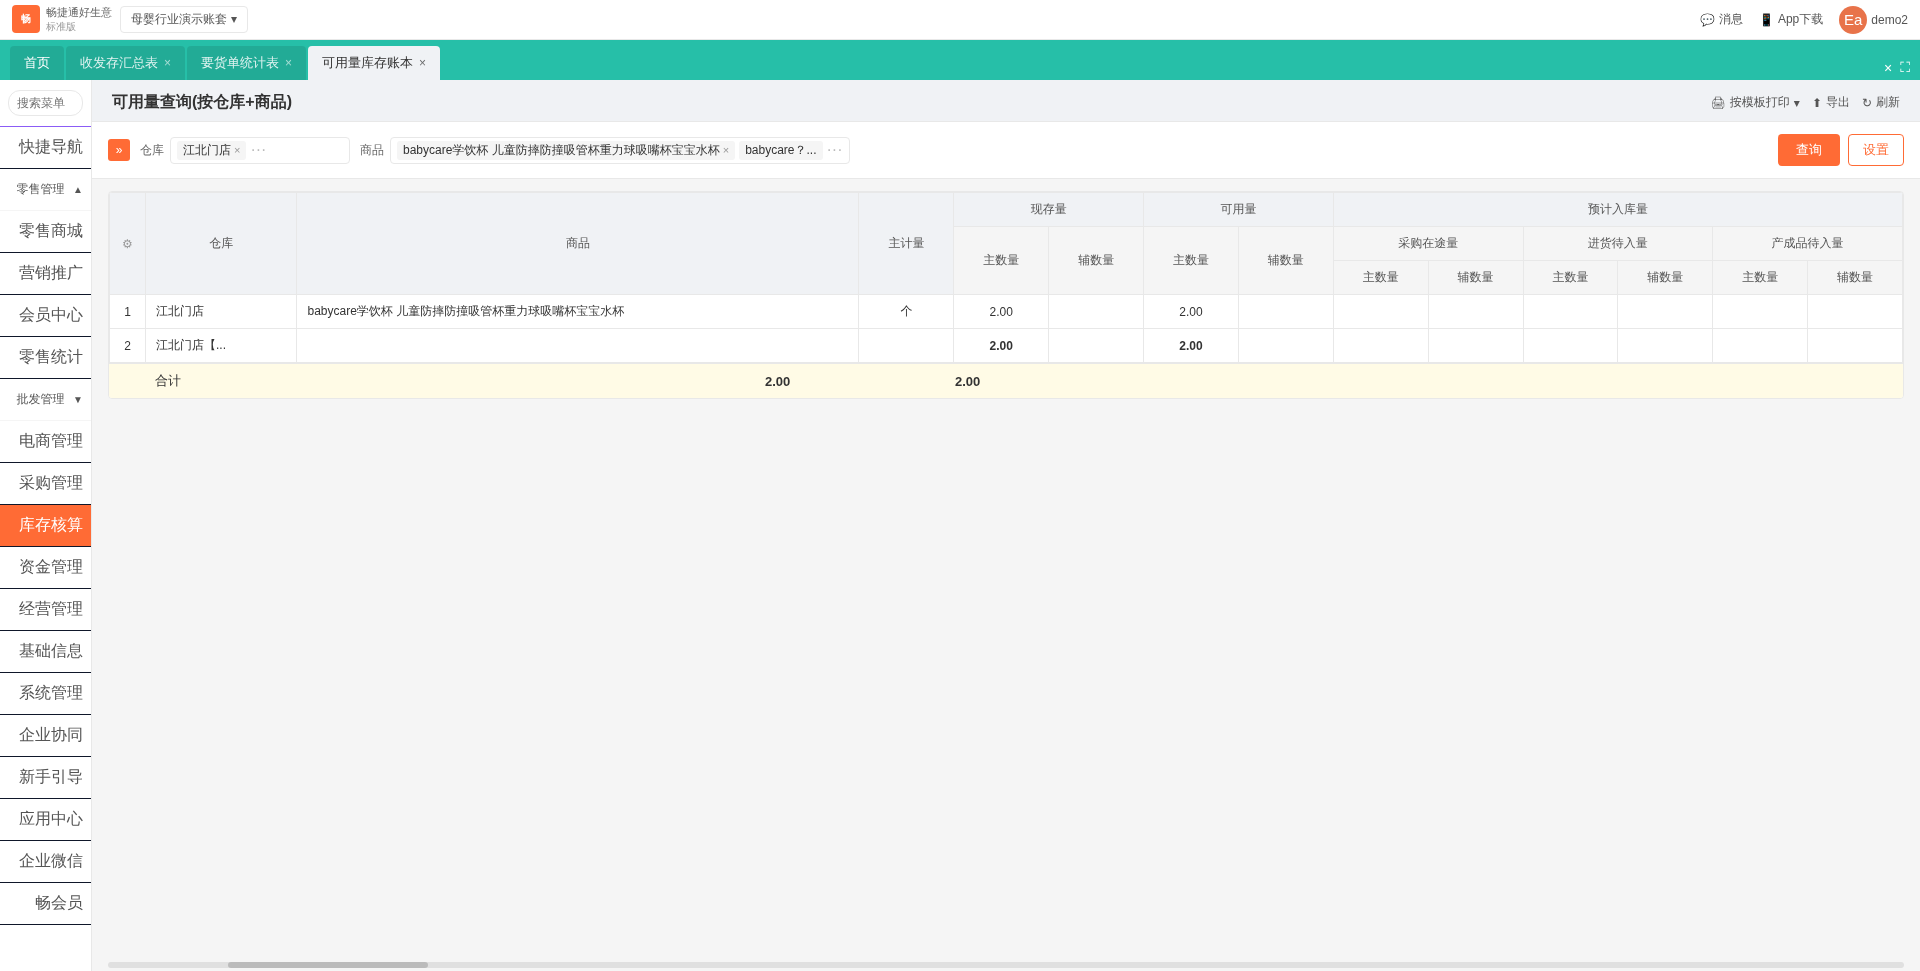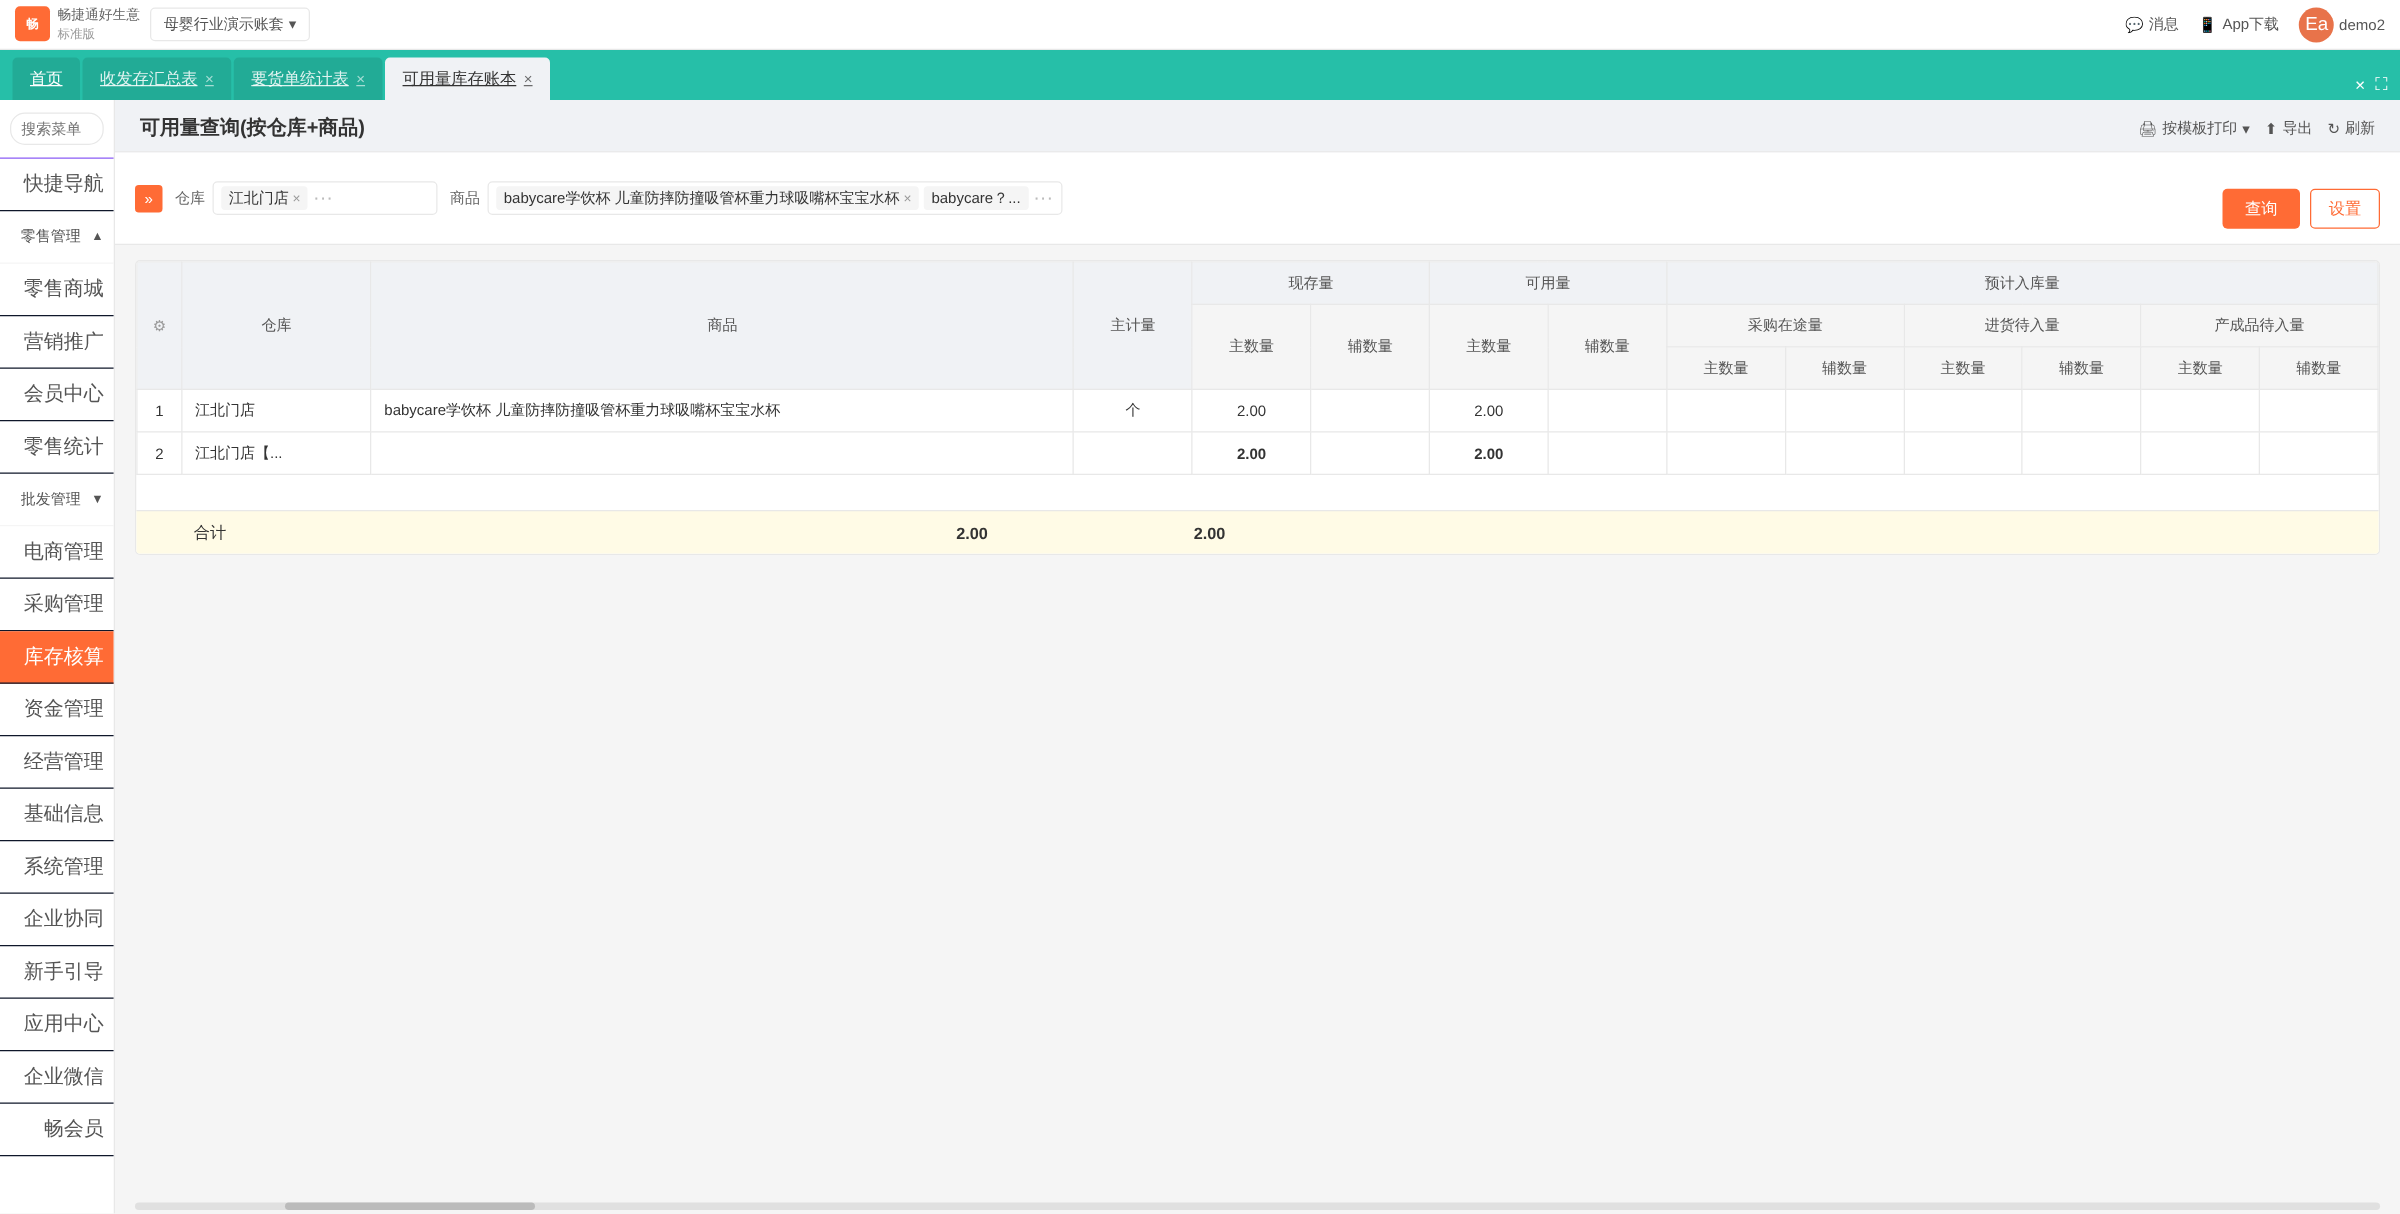--- a/index.html
+++ b/index.html
@@ -44,21 +44,20 @@
       height: 32px;
       padding: 17px 14px;
       display: flex;
       align-items: center;
       gap: 6px;
       cursor: pointer;
       border-radius: 4px 4px 0 0;
       font-size: 13px;
       color: rgba(255,255,255,0.85);
       background: rgba(0,0,0,0.1);
-      text-decoration: underline;
     }
     .tab.active {
       background: #f0f2f5;
       color: #333;
     }
     .tab .close-x { font-size: 12px; opacity: 0.7; }
     .tab.home { color: white; }
     .tab-spacer { flex: 1; }
     .tab-controls { display: flex; align-items: center; gap: 8px; color: white; padding-bottom: 4px; }
 
@@ -146,21 +145,21 @@
       border: 1px solid #e8e8e8; border-radius: 4px; padding: 3px 6px;
       min-width: 180px; background: #fff;
     }
     .filter-tag {
       display: flex; align-items: center; gap: 3px;
       background: #f5f5f5; border-radius: 3px; padding: 1px 6px;
       font-size: 12px; color: #333;
     }
     .filter-tag .remove { cursor: pointer; color: #999; font-size: 11px; }
     .filter-dots { color: #bbb; font-size: 16px; cursor: pointer; }
-    .action-btns { margin-left: auto; display: flex; gap: 8px; margin-top: 17px; }
+    .action-btns { margin-left: auto; display: flex; gap: 8px; }
     .btn-query {
       background: #ff6b35; color: white; border: none; border-radius: 4px;
       padding: 6px 18px; cursor: pointer; font-size: 13px;
     }
     .btn-settings {
       background: #fff; color: #ff6b35; border: 1px solid #ff6b35; border-radius: 4px;
       padding: 6px 14px; cursor: pointer; font-size: 13px;
     }
 
     
@@ -427,21 +426,21 @@
               <td></td>
               <td></td>
               <td></td>
               <td></td>
               <td></td>
               <td></td>
             </tr>
           </tbody>
         </table>
 
-        <div style="background:#fffbe6; border-top:1px solid #e8e8e8; display:flex; align-items:center; padding:8px 0;margin-top:28px;">
+        <div style="background:#fffbe6; border-top:1px solid #e8e8e8; display:flex; align-items:center; padding:8px 0;">
           <div style="width:36px;"></div>
           <div style="width:130px; padding-left:10px; font-weight:500; font-size:13px;">合计</div>
           <div style="flex:1;"></div>
           <div style="width:120px; text-align:center; font-weight:bold; font-size:13px;">2.00</div>
           <div style="width:80px;"></div>
           <div style="width:100px; text-align:center; font-weight:bold; font-size:13px;">2.00</div>
           <div style="flex:2;"></div>
         </div>
       </div>
     </div>

